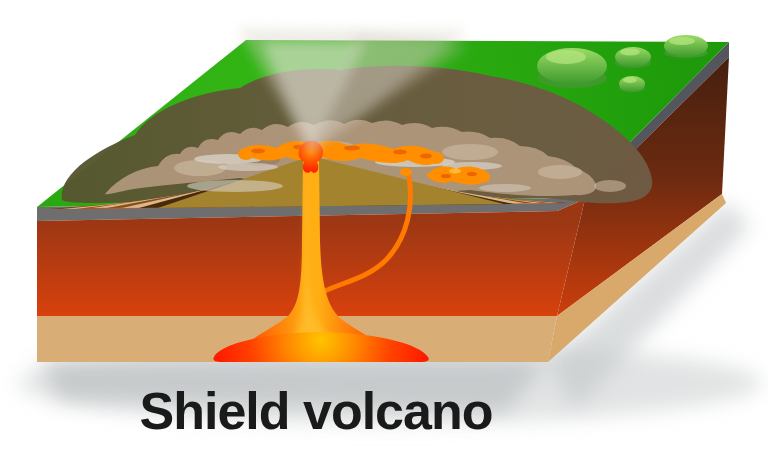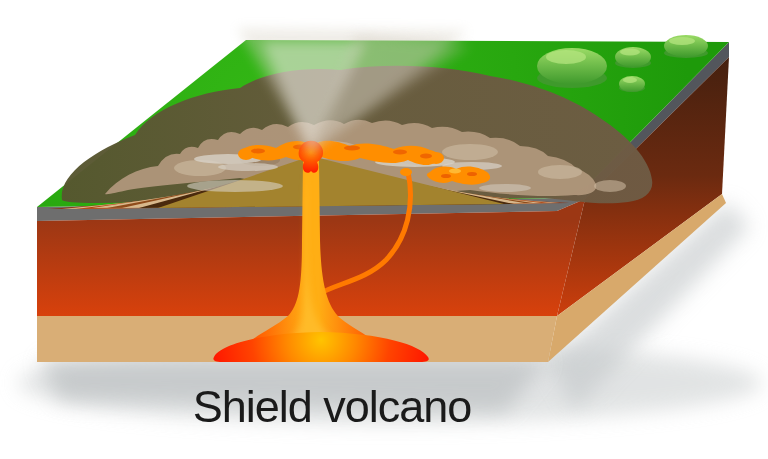--- a/index.html
+++ b/index.html
@@ -1,20 +1,20 @@
 <!DOCTYPE html>
 <html style="--background: #ffffff; --grass: #28a70f; --grass_bright: #33b715; --bush_light: #9bdb66; --bush_dark: #3f9a2c; --crust_gray_front: #6e6e6e; --crust_gray_side: #53565c; --mantle_red_top: #9c3714; --mantle_red_bottom: #d8410c; --mantle_side_dark: #45200f; --basement_tan_front: #d9ae76; --basement_tan_side: #d8a96b; --layer_tan: #d8b88c; --layer_rust: #b2430f; --layer_brown: #8f4c1b; --layer_dark_brown: #4a2a0d; --layer_olive: #a3832e; --volcano_base_red: #8e2d0c; --lava_orange: #ff8e00; --lava_deep_orange: #ee6200; --lava_red: #ff2600; --magma_glow: #ffc400; --magma_red: #ff1000; --smoke: #d8d2c5; --smoke_light: #d8d2c7; --shadow_olive: #56562f; --shadow_brown: #6f5b44; --title_text: #1a1a1a;"><head>
 <meta charset="utf-8">
 <style>
   html,body{margin:0;padding:0;background:#fff;}
   .stage{position:relative;width:768px;height:459px;background:var(--background,#ffffff);overflow:hidden;
          font-family:"Liberation Sans", sans-serif;}
   .stage svg{position:absolute;left:0;top:0;}
-  .caption{position:absolute;left:332px;top:381px;transform:translateX(-50%);
-           font-size:45px;font-weight:normal;letter-spacing:-1px;white-space:nowrap;
+  .caption{position:absolute;left:316px;top:381px;transform:translateX(-50%);
+           font-size:52px;font-weight:bold;letter-spacing:-1px;white-space:nowrap;
            color:var(--title_text,#1a1a1a);}
   
   .f-grayF{fill:var(--crust_gray_front,#6e6e6e)}
   .f-grayS{fill:var(--crust_gray_side,#53565c)}
   .f-tanF{fill:var(--basement_tan_front,#d9ae76)}
   .f-tanS{fill:var(--basement_tan_side,#d8a96b)}
   .sT{fill:var(--layer_tan,#d8b88c)}
   .sR{fill:var(--layer_rust,#b2430f)}
   .sB{fill:var(--layer_brown,#8f4c1b)}
   .sD{fill:var(--layer_dark_brown,#4a2a0d)}

